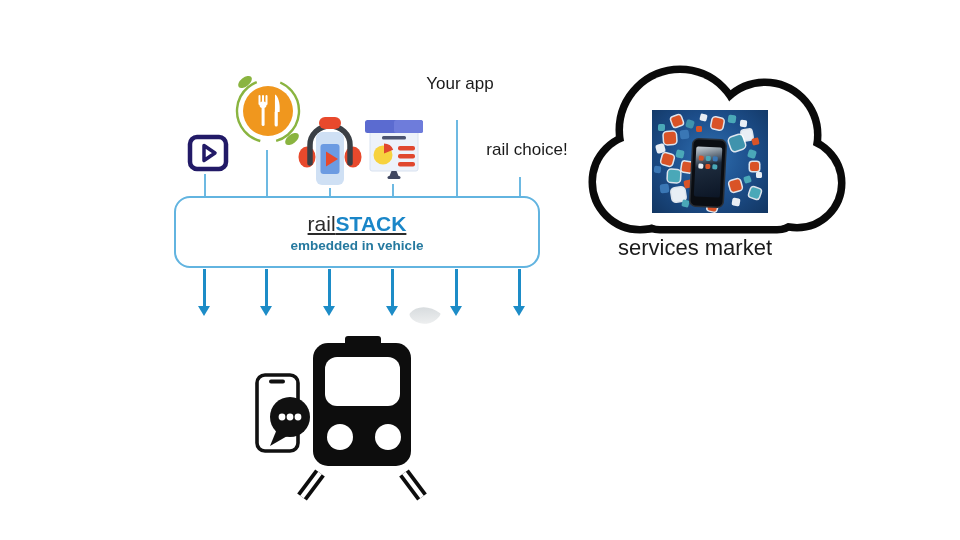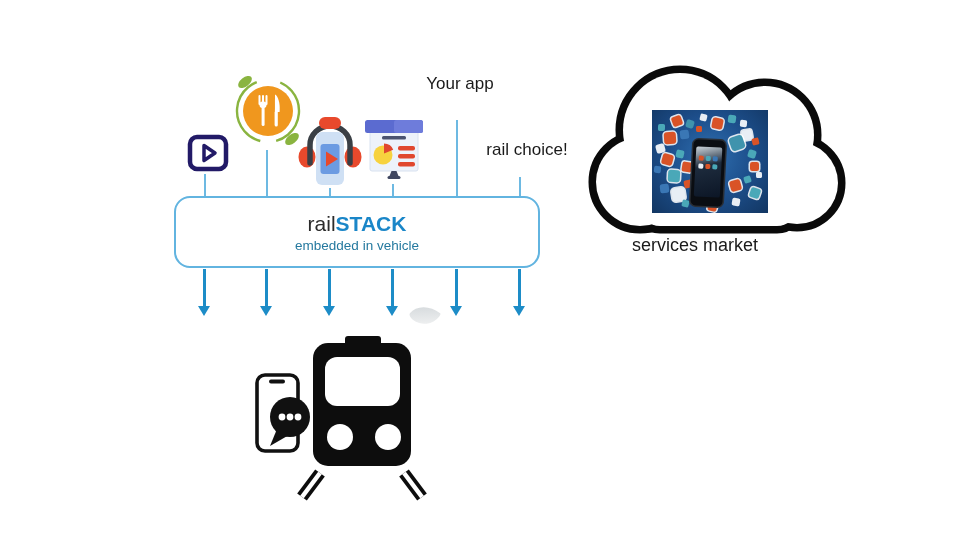--- a/index.html
+++ b/index.html
@@ -6,35 +6,35 @@
   body{
     width:960px;height:540px;background:#ffffff;overflow:hidden;
     font-family:"Liberation Sans", sans-serif;position:relative;
   }
   .abs{position:absolute;}
 
   
   .label{position:absolute;color:#1a1a1a;font-size:17px;text-align:center;}
   .lbl-your-app{left:410px;top:74px;width:100px;}
   .lbl-your-choice{left:466px;top:140px;width:122px;}
-  .lbl-services{left:600px;top:235px;width:190px;font-size:18px;}
+  .lbl-services{left:600px;top:235px;width:190px;font-size:22px;}
 
   
   .cline{position:absolute;width:2px;background:#6db9e2;}
 
   
   .stack-box{
     position:absolute;left:174px;top:196px;width:366px;height:72px;
     background:#fff;border:2px solid var(--box-border,#62b4e0);border-radius:16px;
     box-sizing:border-box;display:flex;flex-direction:column;align-items:center;justify-content:center;
     z-index:3;
   }
-  .stack-title{font-size:21px;line-height:24px;color:var(--rail-dark,#2b2b2b);}
+  .stack-title{font-size:21px;line-height:24px;color:var(--rail-dark,#2b2b2b);text-decoration:underline;}
   .stack-title .stack{font-weight:bold;color:var(--stack-blue,#1a86c8);}
-  .stack-sub{font-size:13.5px;color:var(--subtitle-teal,#25799f);margin-top:2px;}
+  .stack-sub{font-size:13.5px;color:var(--subtitle-teal,#25799f);margin-top:2px;font-weight:bold;}
 
   
   .arrow{position:absolute;top:269px;width:2.5px;height:37px;background:var(--arrow-blue,#1d8cc7);}
   .arrow::after{
     content:"";position:absolute;top:100%;left:50%;transform:translateX(-50%);
     border:6.5px solid transparent;border-bottom:none;
     border-top:10px solid var(--arrow-blue,#1d8cc7);
   }
 
   

